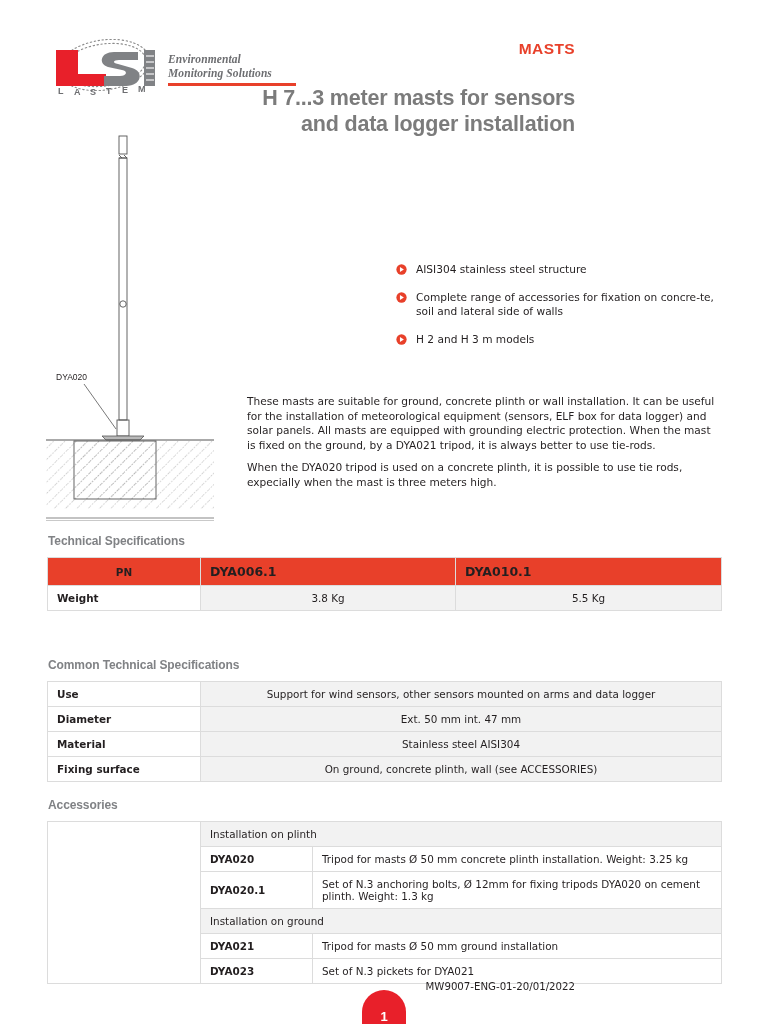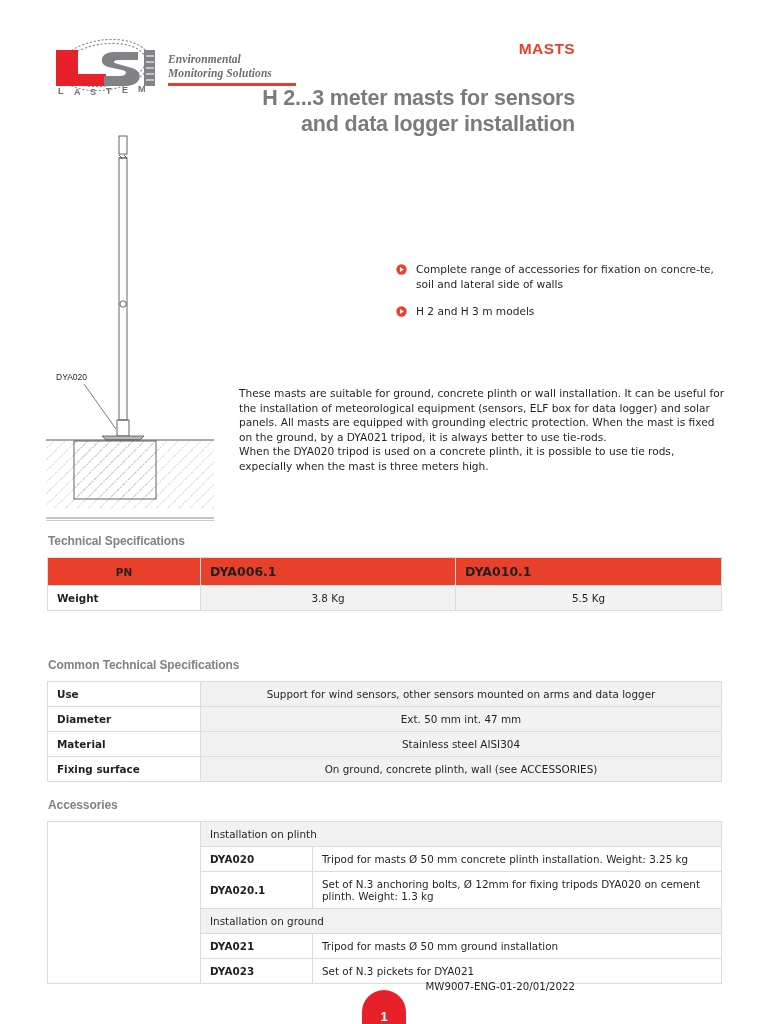--- a/index.html
+++ b/index.html
@@ -120,21 +120,21 @@
   .intro {
     position: absolute;
     left: 239px;
     top: 386px;
     width: 486px;
     font-family: "DejaVu Sans", sans-serif;
     font-size: 10.6px;
     line-height: 14.6px;
     color: #231f20;
   }
-  .intro p { margin: 0; }
+  .intro p { margin: 8px; }
 
   
   .section-title {
     position: absolute;
     left: 48px;
     font-size: 12px;
     font-weight: bold;
     color: #808285;
     letter-spacing: -0.1px;
   }
@@ -250,21 +250,21 @@
       </g>
     </svg>
     <div class="logo-tagline">
       <div class="t1">Environmental</div>
       <div class="t2">Monitoring Solutions</div>
       <div class="tagline-rule"></div>
     </div>
   </div>
 
   <div class="doc-title">
-    <div>H 2...3 meter masts for sensors</div>
+    <div>H 7...3 meter masts for sensors</div>
     <div>and data logger installation</div>
   </div>
 
   <svg class="drawing" viewBox="0 0 172 400">
     <defs>
       <pattern id="hatch" width="8" height="8" patternUnits="userSpaceOnUse" patternTransform="rotate(45)">
         <line x1="0" y1="0" x2="0" y2="8" stroke="#9a9a9a" stroke-width="0.9" stroke-dasharray="1.5 1.5"></line>
       </pattern>
     </defs>
 
@@ -287,20 +287,27 @@
     <rect x="30" y="319" width="82" height="58" fill="url(#hatch)" stroke="#555" stroke-width="0.9"></rect>
 
     <line x1="2" y1="396" x2="170" y2="396" stroke="#888" stroke-width="1.2"></line>
     <line x1="2" y1="398.5" x2="170" y2="398.5" stroke="#bbb" stroke-width="0.8"></line>
 
     <line x1="40" y1="262" x2="72" y2="307" stroke="#555" stroke-width="0.8"></line>
     <text x="12" y="258" font-family="Liberation Sans" font-size="8.5" fill="#231f20">DYA020</text>
   </svg>
 
   <div class="features">
+    <div class="feature">
+      <svg class="bullet-icon" viewBox="0 0 12 12">
+        <circle cx="6" cy="6" r="5.6" fill="#e8402a"></circle>
+        <path d="M4.3 3.4 L8.6 6 L4.3 8.6 Z" fill="#ffffff"></path>
+      </svg>
+      <div class="feature-text">AISI304 stainless steel structure</div>
+    </div>
     <div class="feature">
       <svg class="bullet-icon" viewBox="0 0 12 12">
         <circle cx="6" cy="6" r="5.6" fill="#e8402a"></circle>
         <path d="M4.3 3.4 L8.6 6 L4.3 8.6 Z" fill="#ffffff"></path>
       </svg>
       <div class="feature-text">Complete range of accessories for fixation on concre-te, soil and lateral side of walls</div>
     </div>
     <div class="feature">
       <svg class="bullet-icon" viewBox="0 0 12 12">
         <circle cx="6" cy="6" r="5.6" fill="#e8402a"></circle>

